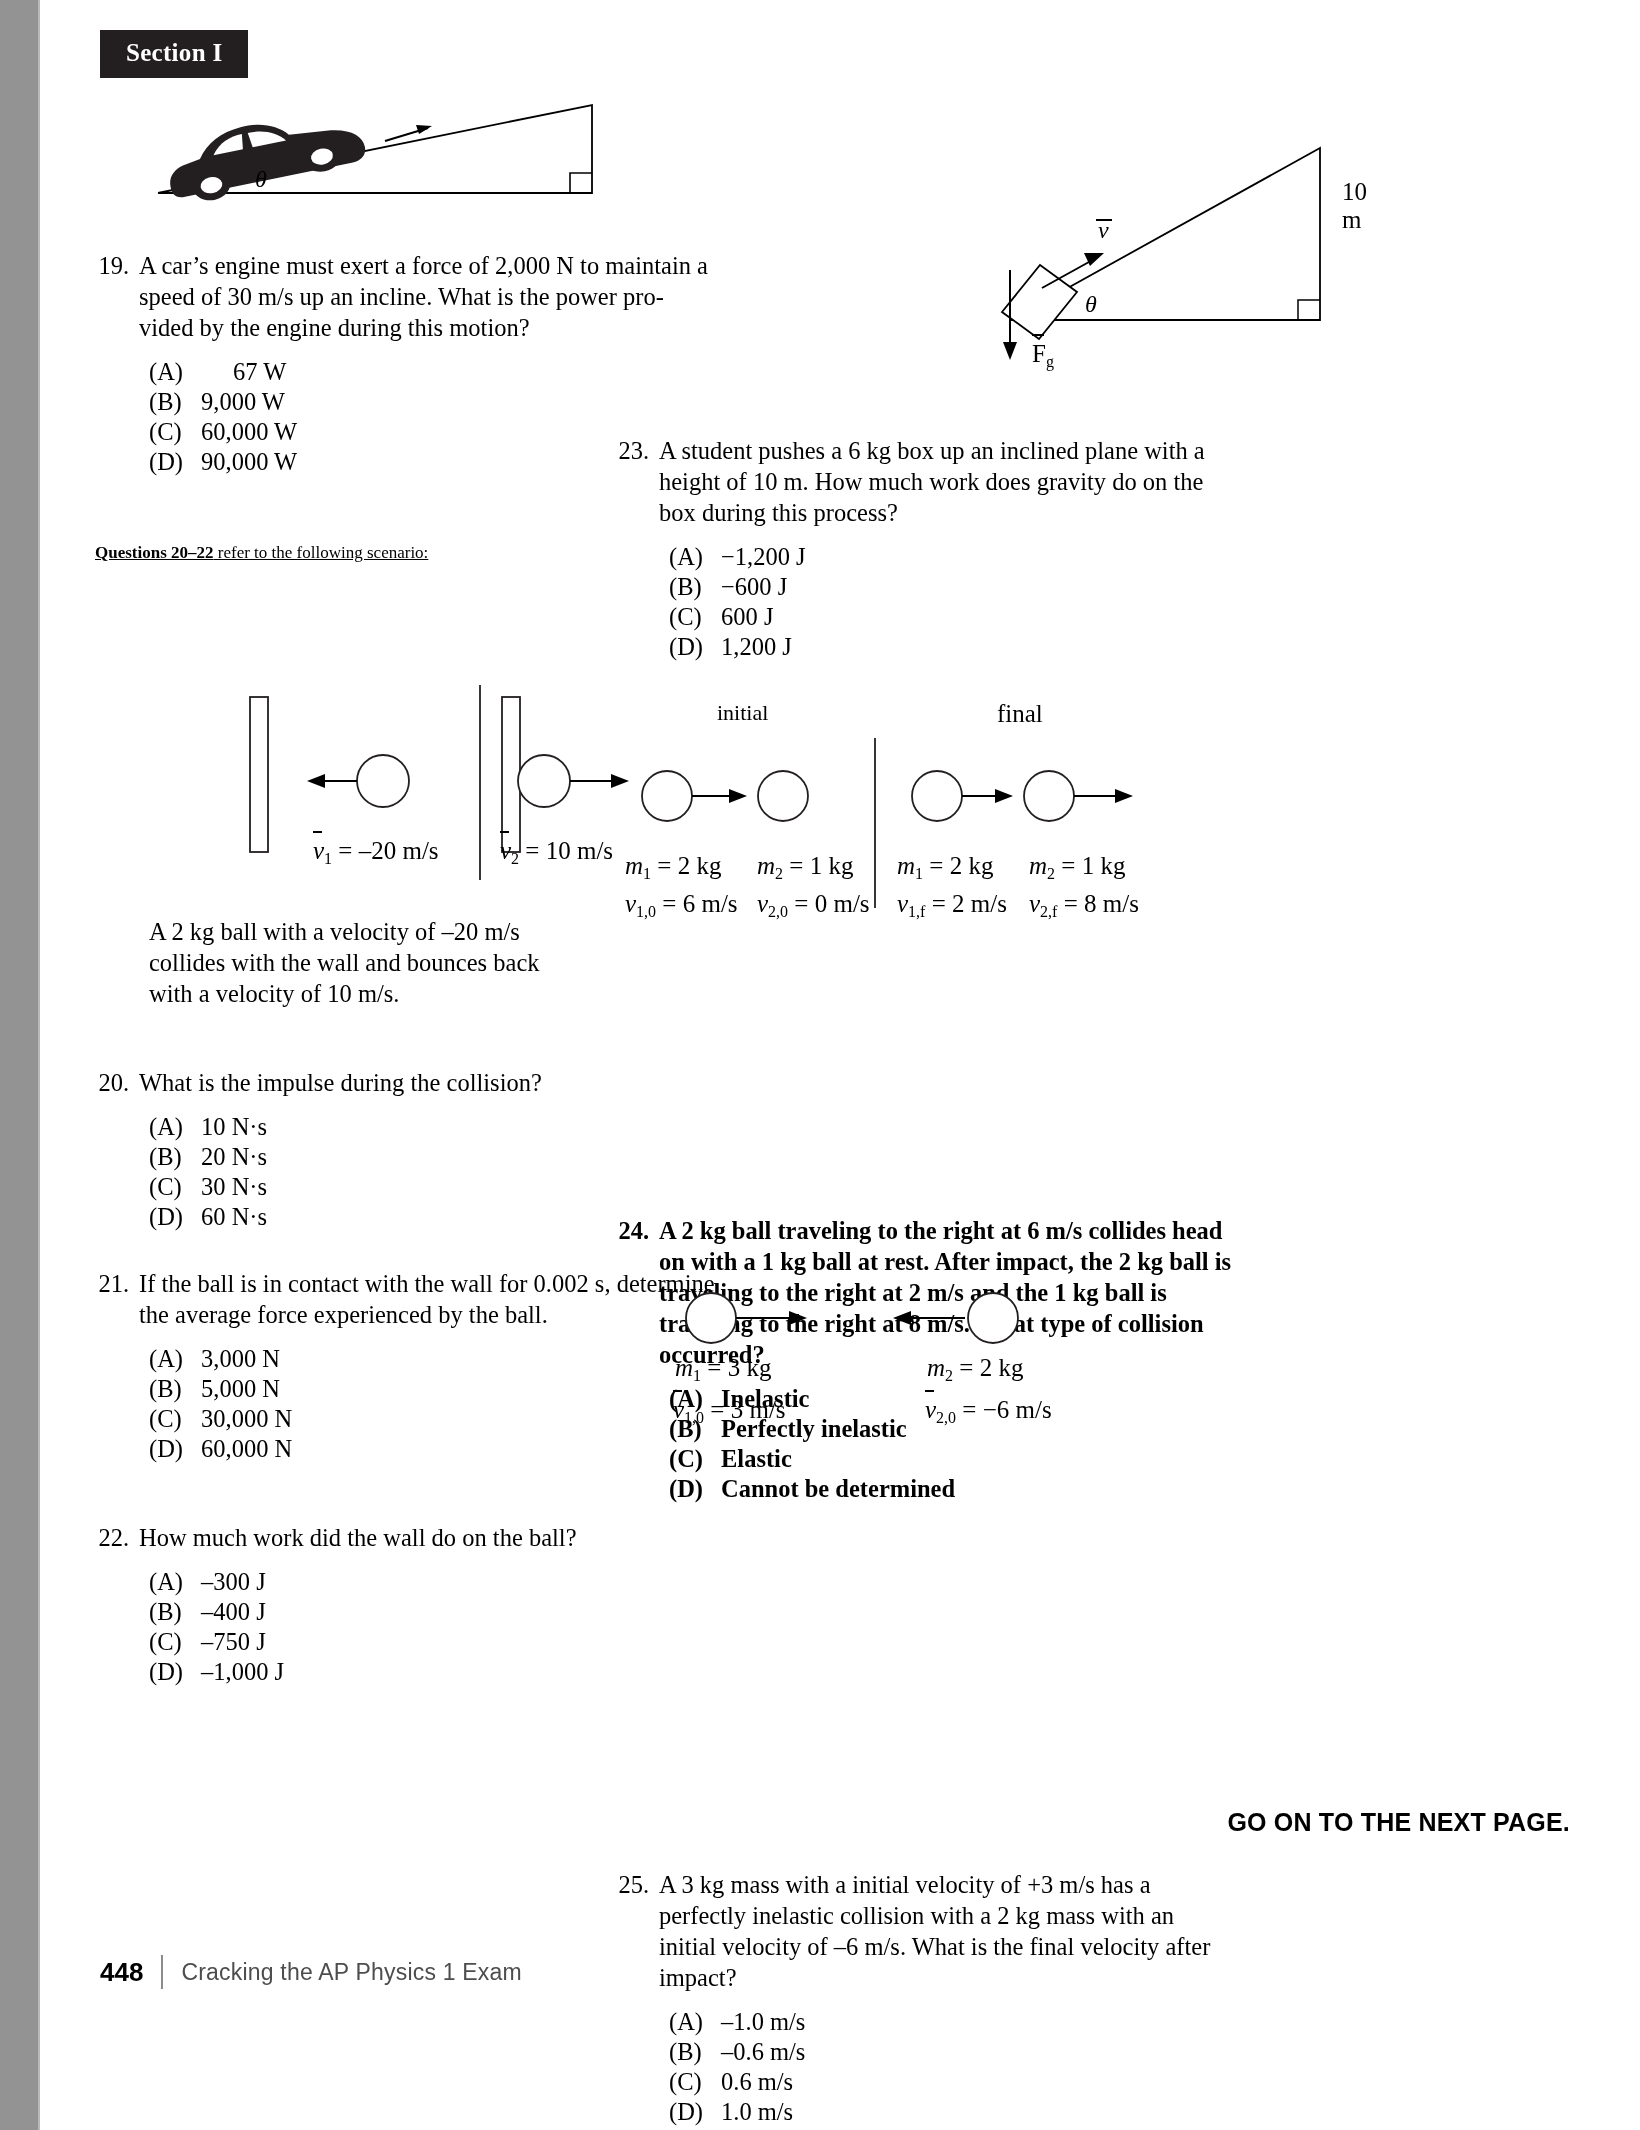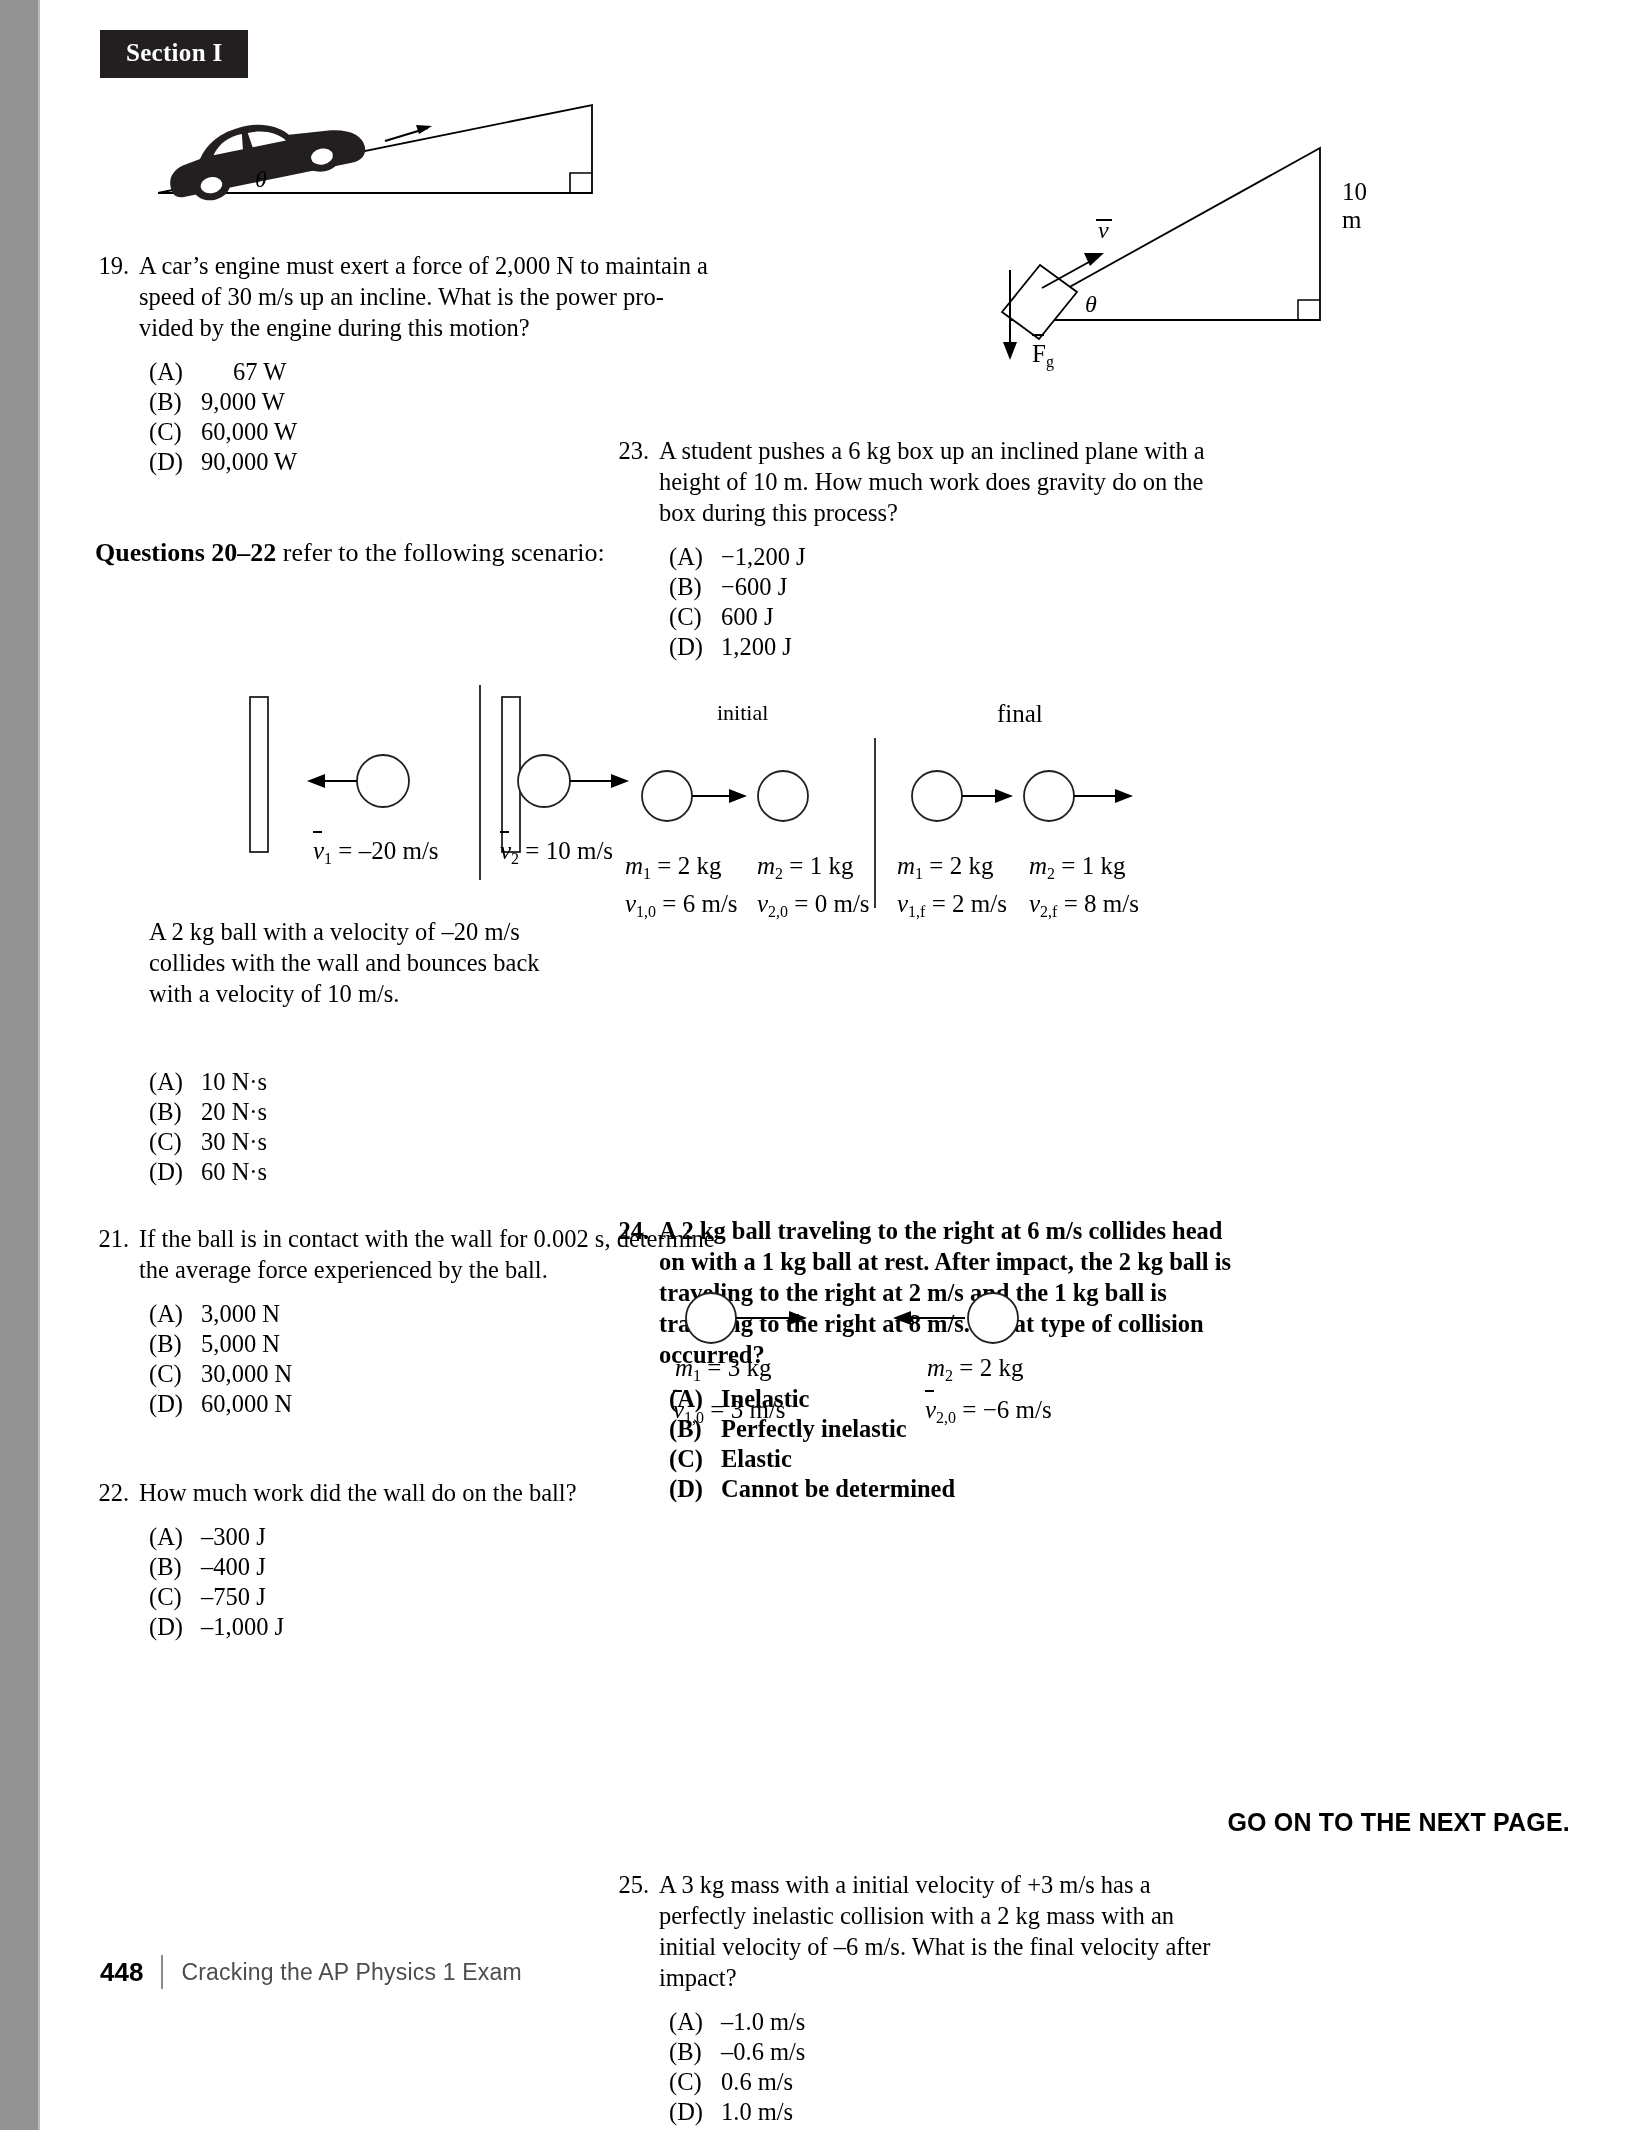--- a/index.html
+++ b/index.html
@@ -50,21 +50,21 @@
     font-size: 24.5px; line-height: 31px; flex: 1 1 auto;
     text-align: left;
   }
   .choices { margin-top: 14px; margin-left: 54px; }
   .choice { display: flex; font-size: 24.5px; line-height: 30px; }
   .choice-letter { width: 52px; flex: 0 0 52px; }
   .choice-val { flex: 1 1 auto; }
   .choice-val.indented { padding-left: 32px; }
 
   .scenario-head {
-    font-size: 26px; line-height: 31px;
+    font-size: 17px; line-height: 31px; text-decoration: underline;
   }
   .scenario-head b { font-weight: bold; }
   .scenario-body {
     font-size: 24.5px; line-height: 31px; margin-left: 54px;
   }
 
   
   .next-page {
     position: absolute; right: 70px; top: 1808px;
     font-family: "Liberation Sans", sans-serif;
@@ -233,20 +233,24 @@
         <span class="vecwrap" style="padding-top:4px;">
           <span class="bar"></span>
           <span class="mlabel it" style="font-size:25px;">v</span>
         </span><span class="mlabel sub">2</span><span class="mlabel" style="font-size:25px;">&nbsp;</span><span class="mlabel" style="font-size:25px;">= 10 m/s</span>
       </div>
     </div>
 
     <div class="scenario-body" style="margin-top:348px; width:440px;">A 2 kg ball with a velocity of –20 m/s collides with the wall and bounces back with a velocity of 10 m/s.</div>
 
     <div class="q" style="margin-top:58px;">
+      <div class="q-row">
+        <div class="q-num">20.</div>
+        <div class="q-text" style="width:480px;">What is the impulse during the collision?</div>
+      </div>
       <div class="choices">
         <div class="choice">
           <span class="choice-letter">(A)</span>
           <span class="choice-val">10 N·s</span>
         </div>
         <div class="choice">
           <span class="choice-letter">(B)</span>
           <span class="choice-val">20 N·s</span>
         </div>
         <div class="choice">

